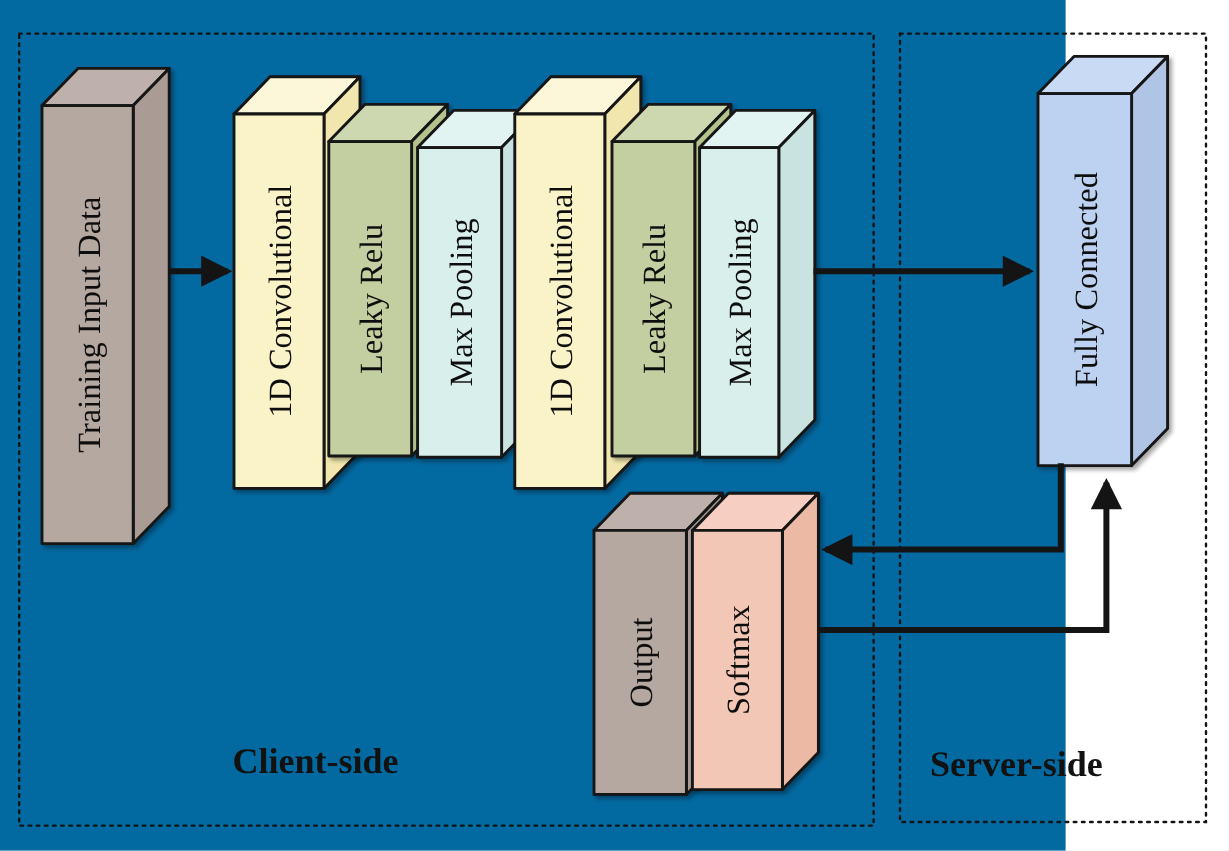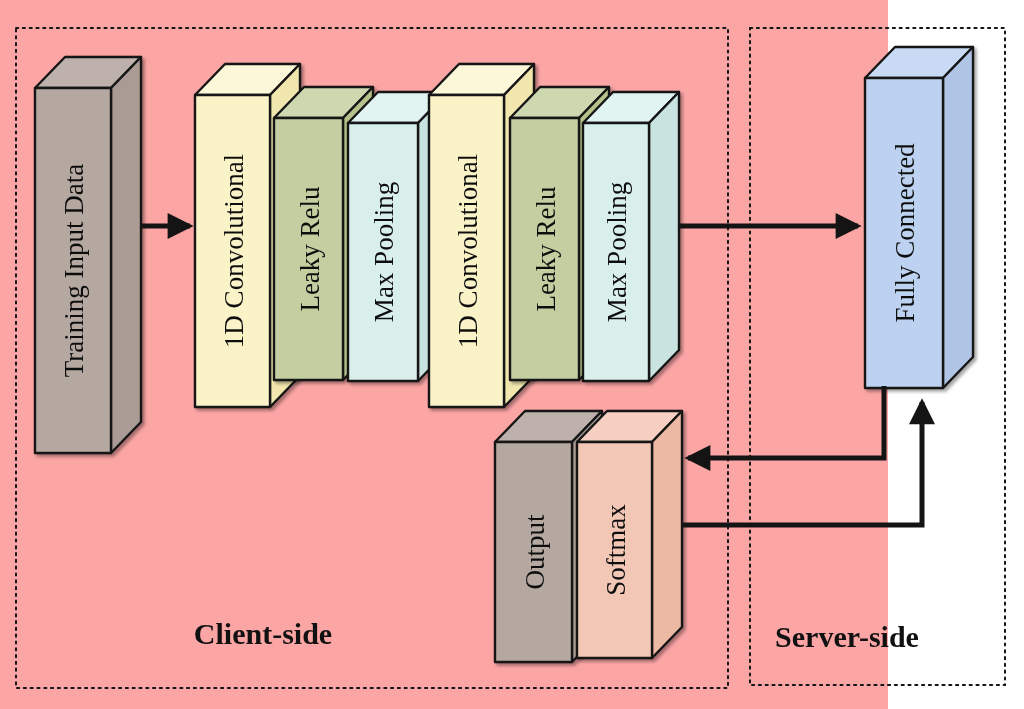--- a/index.html
+++ b/index.html
@@ -8,21 +8,21 @@
     background: #ffffff;
     width: 1024px;
     height: 709px;
     overflow: hidden;
     font-family: "Liberation Serif", "DejaVu Serif", serif;
   }
   #stage {
     position: relative;
     width: 888px;
     height: 709px;
-    background: #fca5a5;
+    background: #0369a1;
   }
   svg { display: block; }
   .region-border {
     fill: none;
     stroke-width: 2;
     stroke-dasharray: 2.2 4.6;
     stroke-linecap: round;
   }
   .region-label {
     font-family: "Liberation Serif", "DejaVu Serif", serif;

